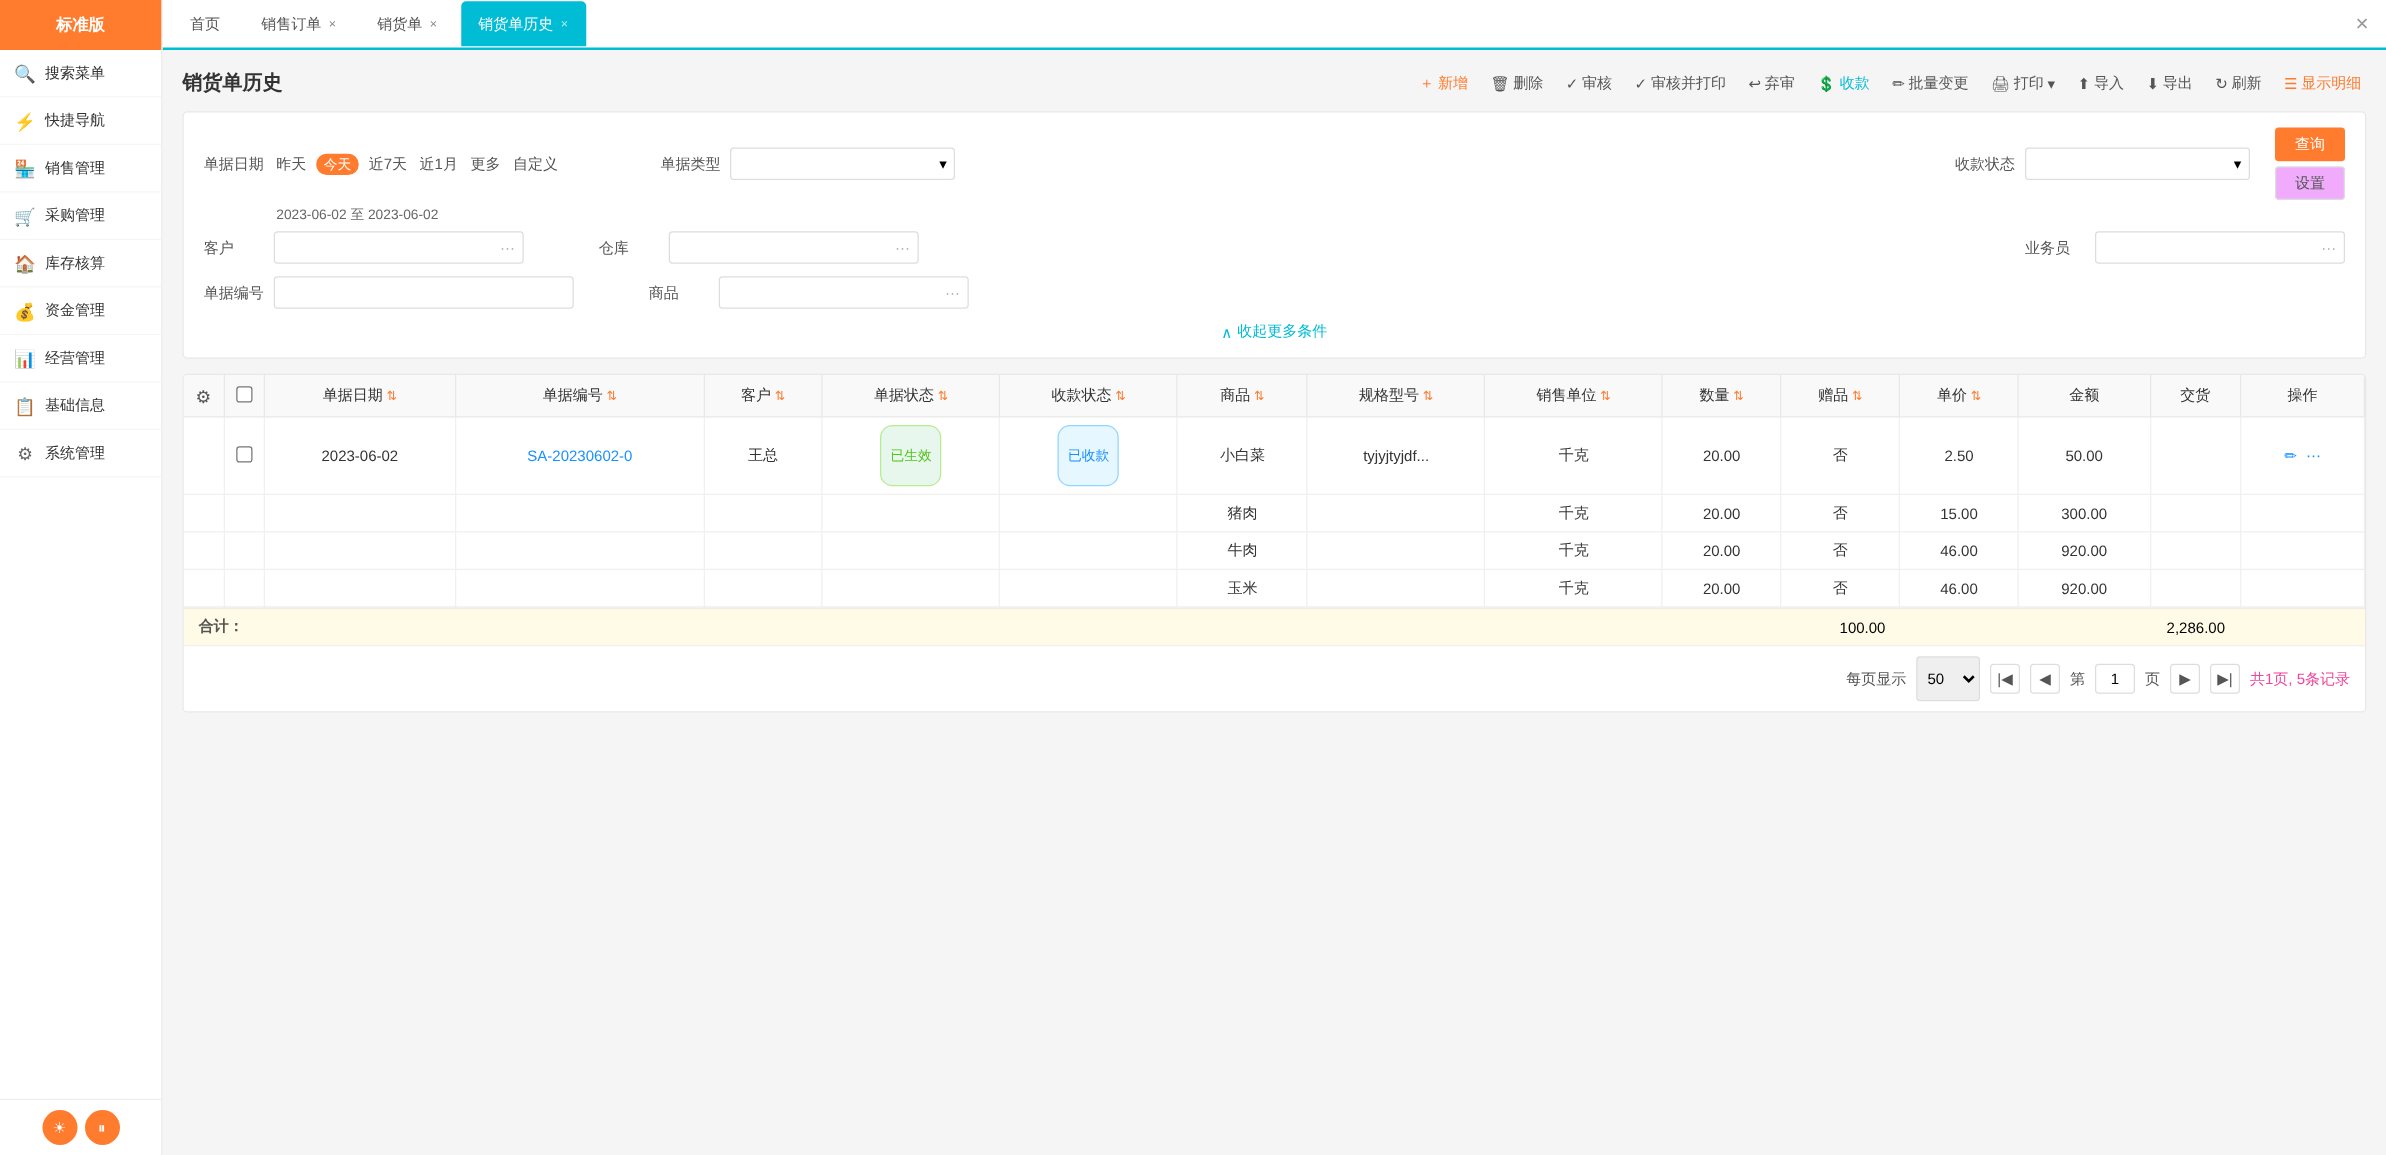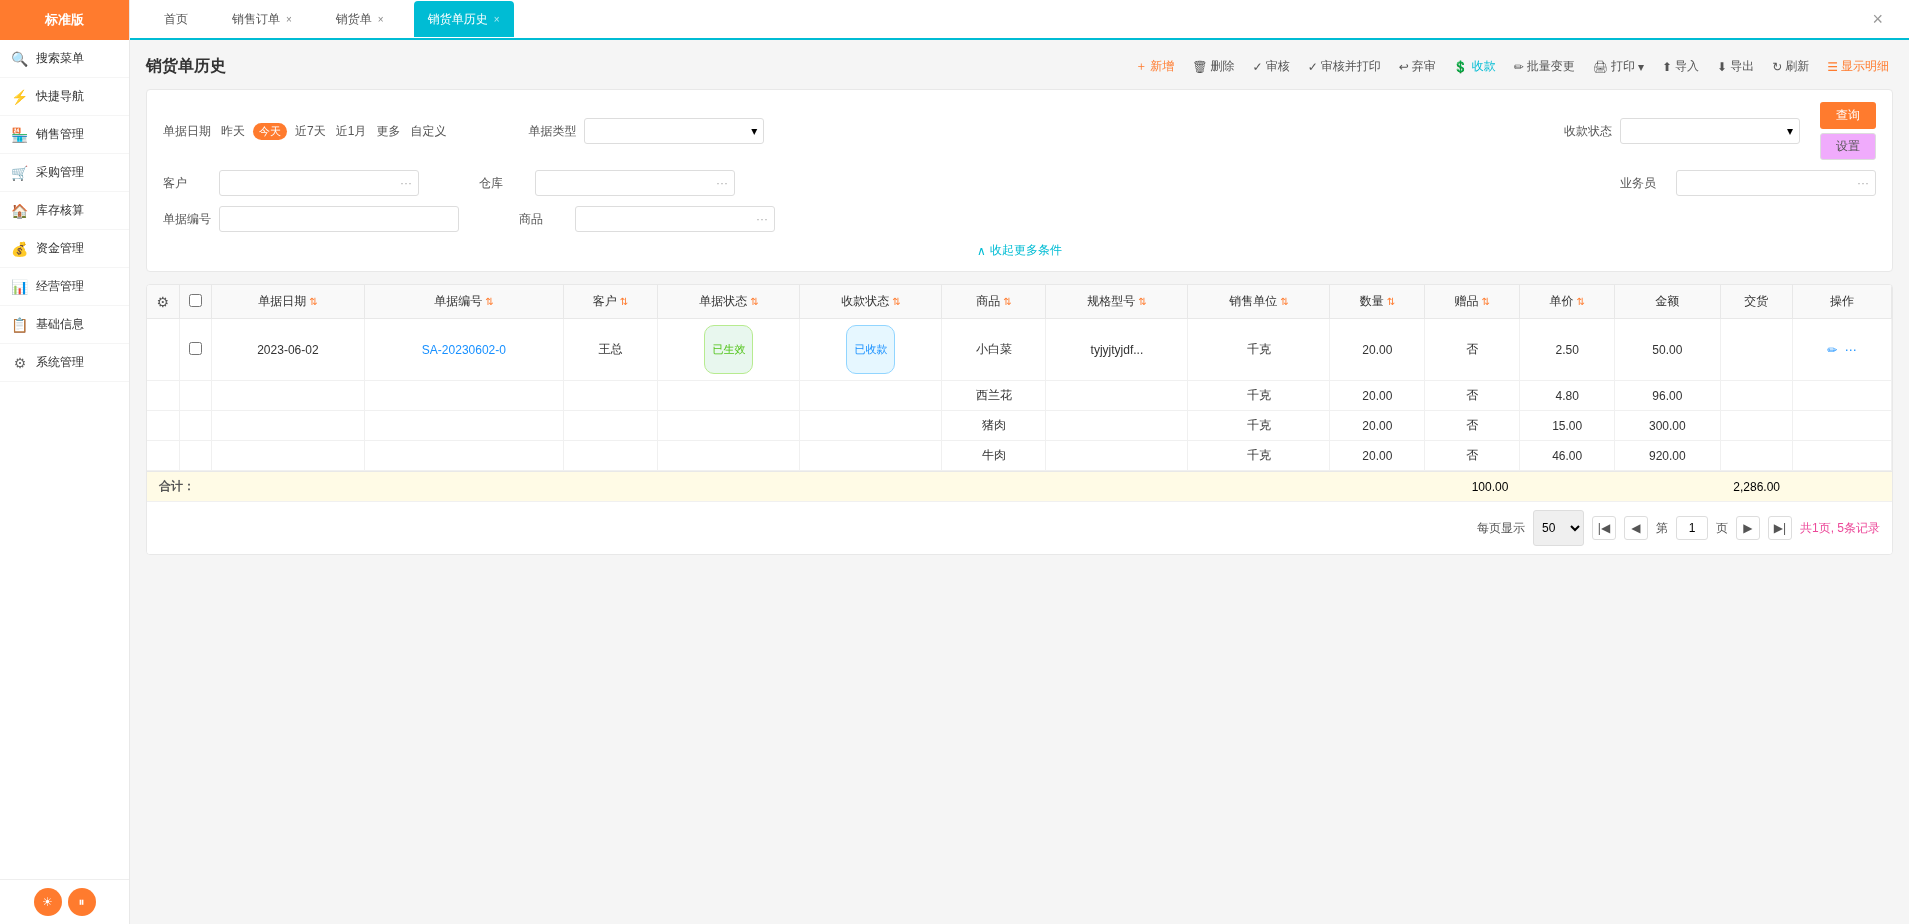--- a/index.html
+++ b/index.html
@@ -60,22 +60,22 @@
       overflow: hidden;
     }
 
     
     .tabbar {
       display: flex;
       align-items: center;
       background: #fff;
       border-bottom: 2px solid #00bcd4;
       height: 40px;
-      padding: 0 20px;
-      gap: 16px;
+      padding: 0 8px;
+      gap: 5px;
     }
     .tab {
       height: 36px;
       padding: 0 14px;
       display: flex;
       align-items: center;
       cursor: pointer;
       border-radius: 4px 4px 0 0;
       color: #555;
       gap: 6px;
@@ -494,20 +494,23 @@
             <input type="text" style="">
             <span>▾</span>
           </div>
         </div>
         <div class="query-area">
           <button class="query-btn">查询</button>
           <button class="setting-btn">设置</button>
         </div>
       </div>
 
+      <div class="filter-row" style="margin-left:58px; margin-top:-6px; margin-bottom:6px;">
+        <span class="date-range">2023-06-02 至 2023-06-02</span>
+      </div>
 
       <div class="filter-row">
         <div class="filter-item">
           <span class="filter-label">客户</span>
           <div class="filter-dropdown" style="width:200px;">
             <input type="text" style="">
             <span class="filter-dots">···</span>
           </div>
         </div>
         <div class="filter-item" style="margin-left:40px;">
@@ -664,42 +667,20 @@
     <td>
       
     </td>
     <td></td>
     <td>
       
     </td>
     <td></td>
     <td></td>
     <td></td>
-    <td>西兰花</td>
-    <td></td>
-    <td>千克</td>
-    <td>20.00</td>
-    <td>否</td>
-    <td>4.80</td>
-    <td>96.00</td>
-    <td></td>
-    <td></td>
-  </tr>
-            <tr>
-    <td></td>
-    <td>
-      
-    </td>
-    <td></td>
-    <td>
-      
-    </td>
-    <td></td>
-    <td></td>
-    <td></td>
     <td>猪肉</td>
     <td></td>
     <td>千克</td>
     <td>20.00</td>
     <td>否</td>
     <td>15.00</td>
     <td>300.00</td>
     <td></td>
     <td></td>
   </tr>
@@ -709,20 +690,42 @@
       
     </td>
     <td></td>
     <td>
       
     </td>
     <td></td>
     <td></td>
     <td></td>
     <td>牛肉</td>
+    <td></td>
+    <td>千克</td>
+    <td>20.00</td>
+    <td>否</td>
+    <td>46.00</td>
+    <td>920.00</td>
+    <td></td>
+    <td></td>
+  </tr>
+            <tr>
+    <td></td>
+    <td>
+      
+    </td>
+    <td></td>
+    <td>
+      
+    </td>
+    <td></td>
+    <td></td>
+    <td></td>
+    <td>玉米</td>
     <td></td>
     <td>千克</td>
     <td>20.00</td>
     <td>否</td>
     <td>46.00</td>
     <td>920.00</td>
     <td></td>
     <td></td>
   </tr>
           </tbody>

